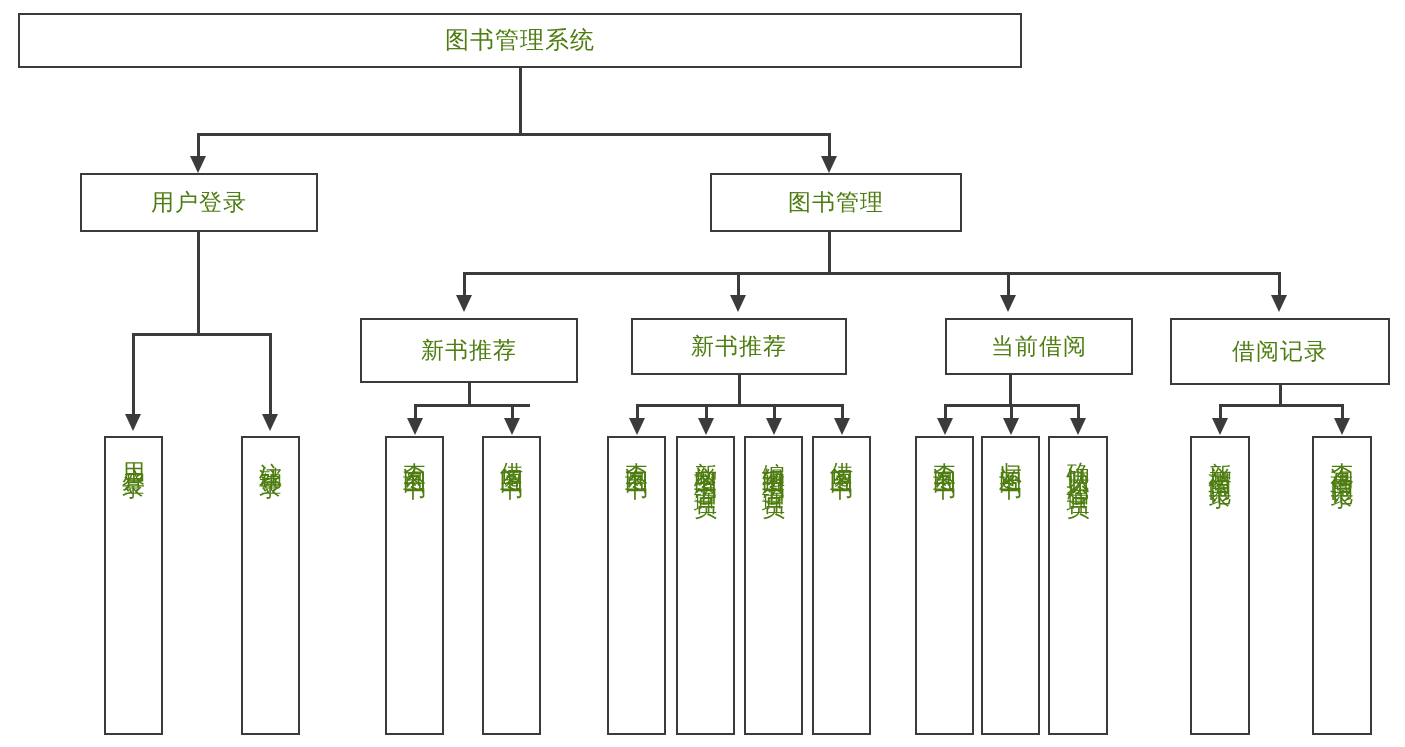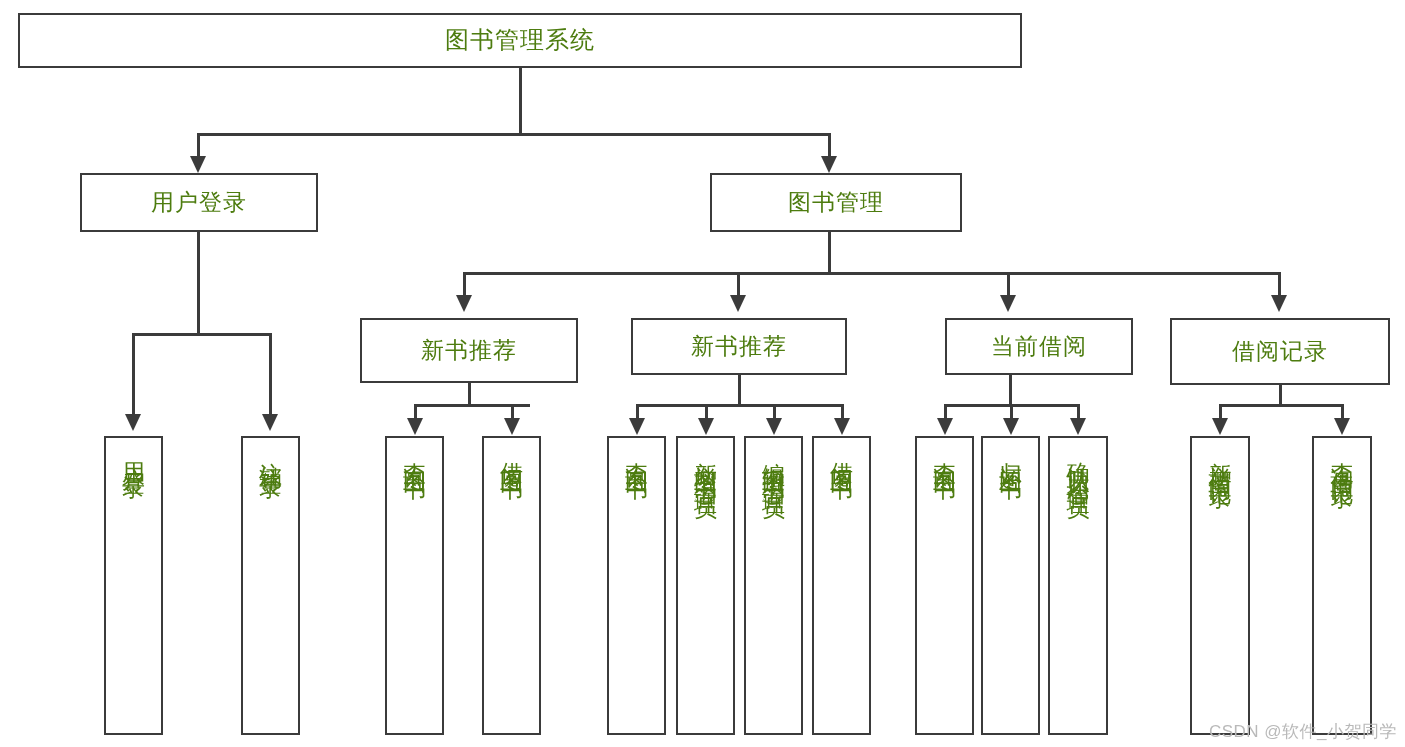--- a/index.html
+++ b/index.html
@@ -214,14 +214,13 @@
     <span class="lbl">确认归还（管理员）</span>
   </div>
 
   <div class="node v-node" style="left:1190px;top:436px;width:60px;height:299px;">
     <span class="lbl">新增借阅记录</span>
   </div>
   <div class="node v-node" style="left:1312px;top:436px;width:60px;height:299px;">
     <span class="lbl">查询借阅记录</span>
   </div>
 
-  <div id="watermark">CSDN @软件_小贺同学</div>
 </div>
 
 </body></html>

